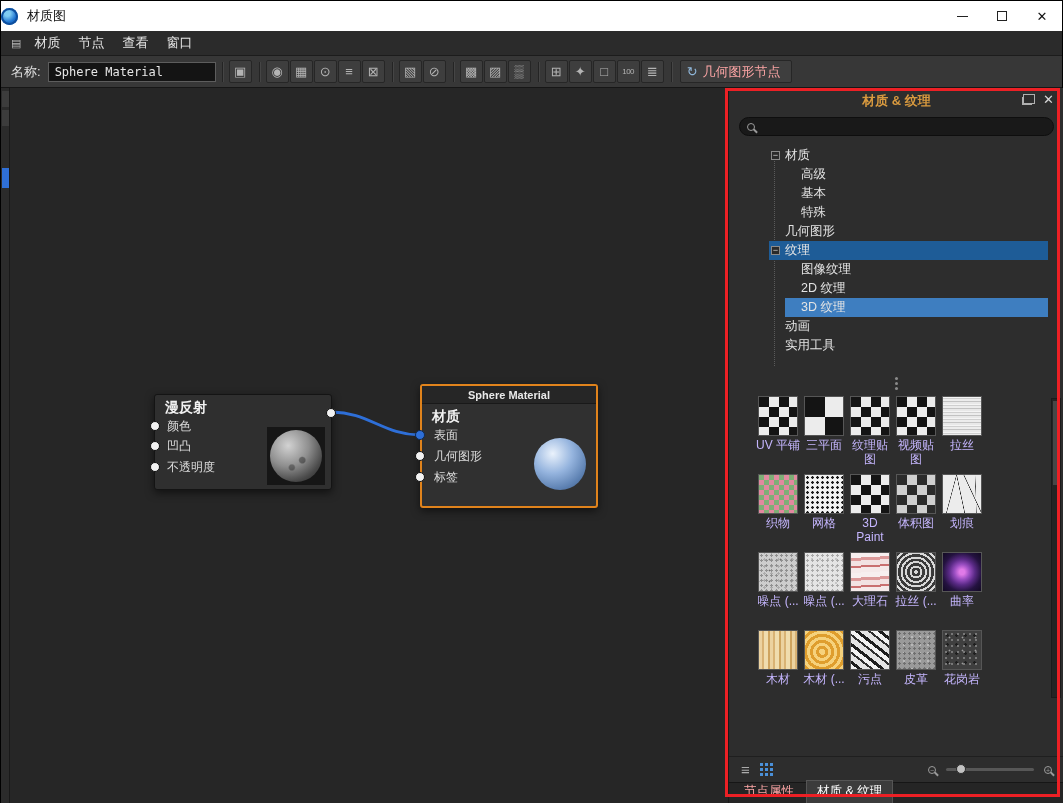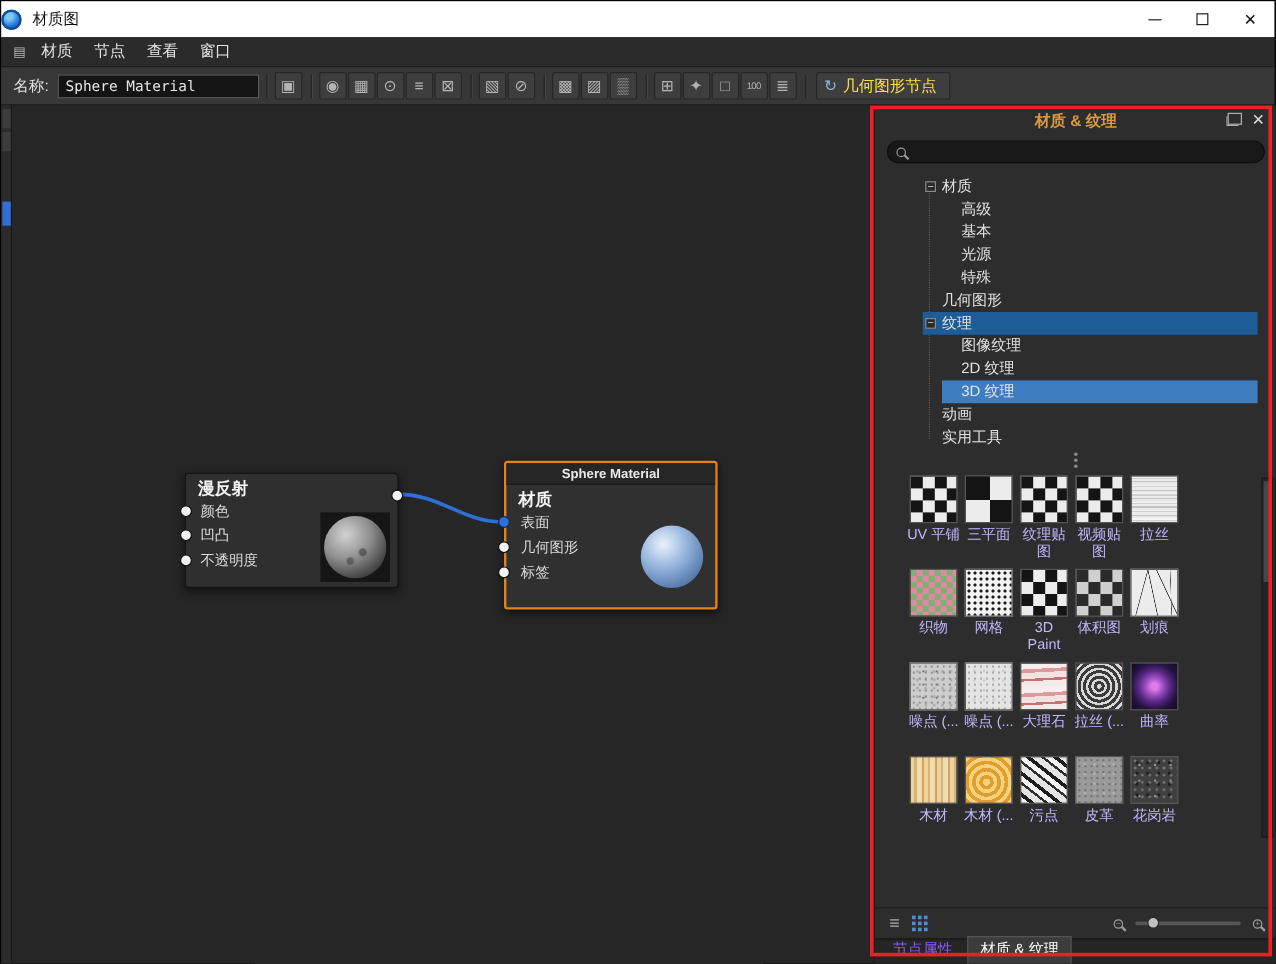--- a/index.html
+++ b/index.html
@@ -34,21 +34,21 @@
     color:#e6e6e6; font-family:"DejaVu Sans Mono", monospace; font-size:12px; padding:0 6px; }
   .tb-sep { width:1px; height:20px; background:#242424; margin:0 6px;
     box-shadow:1px 0 0 #454545; flex:none; }
   .tb-btn { width:23px; height:23px; background:#3e3e3e; border:1px solid #262626;
     border-radius:2px; color:#b4b4b4; font-size:13px; display:flex; align-items:center;
     justify-content:center; margin-right:1px; flex:none; padding:0; }
   .tb-btn.small-text { font-size:8px; letter-spacing:-0.5px; }
   .geo-btn { height:23px; background:#3e3e3e; border:1px solid #262626; border-radius:2px;
     display:flex; align-items:center; padding:0 10px 0 6px; margin-left:2px; }
   .geo-btn .recycle { color:#8fb6d9; font-size:13px; margin-right:5px; }
-  .geo-btn .geo-label { color:#fde047; font-size:13px; }
+  .geo-btn .geo-label { color:#fca5a5; font-size:13px; }
 
   
   .main { position:relative; height:716px; background:#262626; }
 
   .side-strip { position:absolute; left:0; top:0; width:9px; height:100%;
     background:#2b2b2b; border-right:1px solid #191919; }
   .side-tab { position:absolute; left:1px; width:7px; background:#3c3c3c; }
   .side-tab.t1 { top:3px; height:16px; }
   .side-tab.t2 { top:22px; height:16px; }
   .side-tab.active { top:80px; height:20px; background:#2f6fd6; }
@@ -169,21 +169,21 @@
     box-shadow:5px 0 0 #4a90d9, 10px 0 0 #4a90d9, 0 5px 0 #4a90d9, 5px 5px 0 #4a90d9,
       10px 5px 0 #4a90d9, 0 10px 0 #4a90d9, 5px 10px 0 #4a90d9, 10px 10px 0 #4a90d9;
     margin-right:10px; margin-bottom:10px; }
   .zoom-out-icon { margin-left:auto; }
   .zoom-slider { width:88px; height:3px; background:#575757; border-radius:2px; position:relative; }
   .zoom-thumb { position:absolute; left:10px; top:-4px; width:10px; height:10px; border-radius:50%;
     background:#c2c2c2; border:1px solid #2c2c2c; }
 
   .panel-tabs { height:22px; background:#252525; border-top:1px solid #161616;
     display:flex; align-items:flex-end; gap:2px; padding:0 5px; }
-  .ptab { padding:2px 10px 4px; font-size:12.5px; color:#8b5cf6; }
+  .ptab { padding:2px 10px 4px; font-size:12.5px; color:#fca5a5; }
   .ptab.active { background:#3c3c3c; color:#fff; border:1px solid #555; border-bottom:none; }
 
   .red-annotation { position:absolute; left:724px; top:0; width:335px; height:709px;
     border:3px solid #ec2025; pointer-events:none; z-index:50; }
 </style>
 </head>
 <body>
 
 <div class="window">
 
@@ -310,26 +310,20 @@
         </div>
         <div class="tree-row lvl1">
           <div class="row-body">
               <span class="expander"></span>
               <span class="tree-label">基本</span>
             </div>
         </div>
         <div class="tree-row lvl1">
           <div class="row-body">
               <span class="expander"></span>
-              <span class="tree-label">光源</span>
-            </div>
-        </div>
-        <div class="tree-row lvl1">
-          <div class="row-body">
-              <span class="expander"></span>
               <span class="tree-label">特殊</span>
             </div>
         </div>
         <div class="tree-row lvl0">
           <div class="row-body">
               <span class="expander"></span>
               <span class="tree-label">几何图形</span>
             </div>
         </div>
         <div class="tree-row lvl0 sel-parent">

